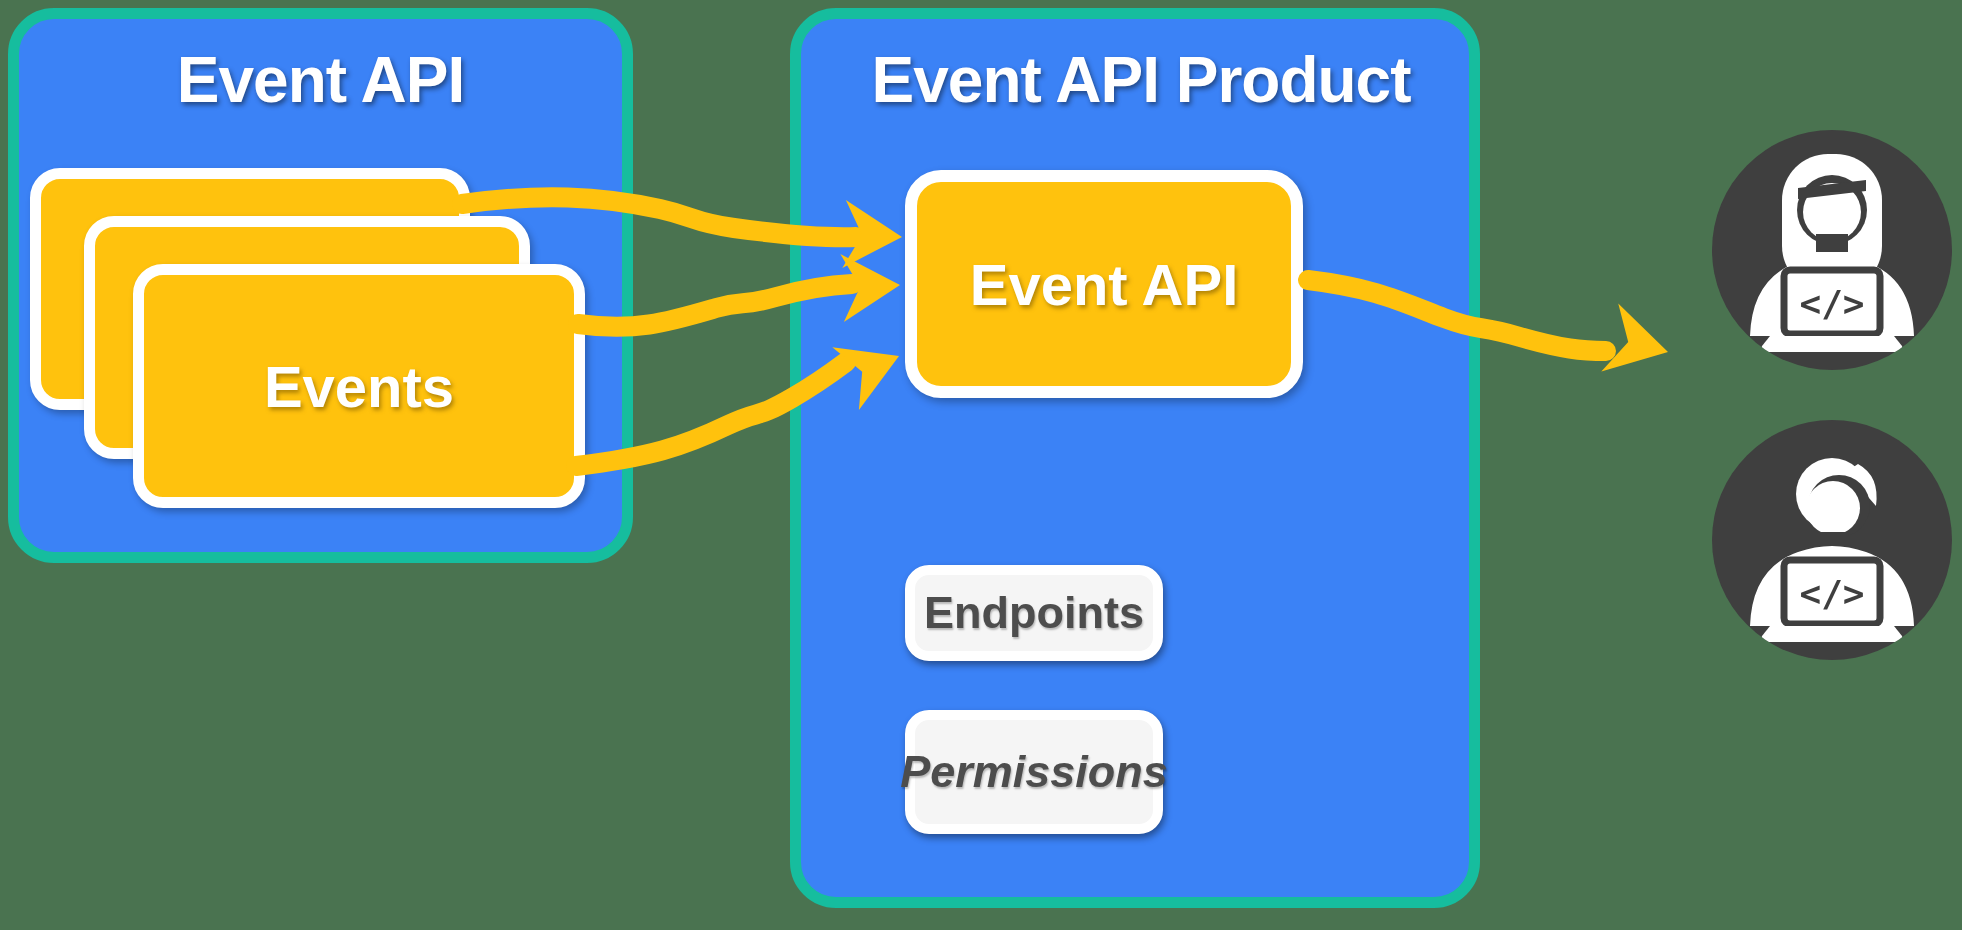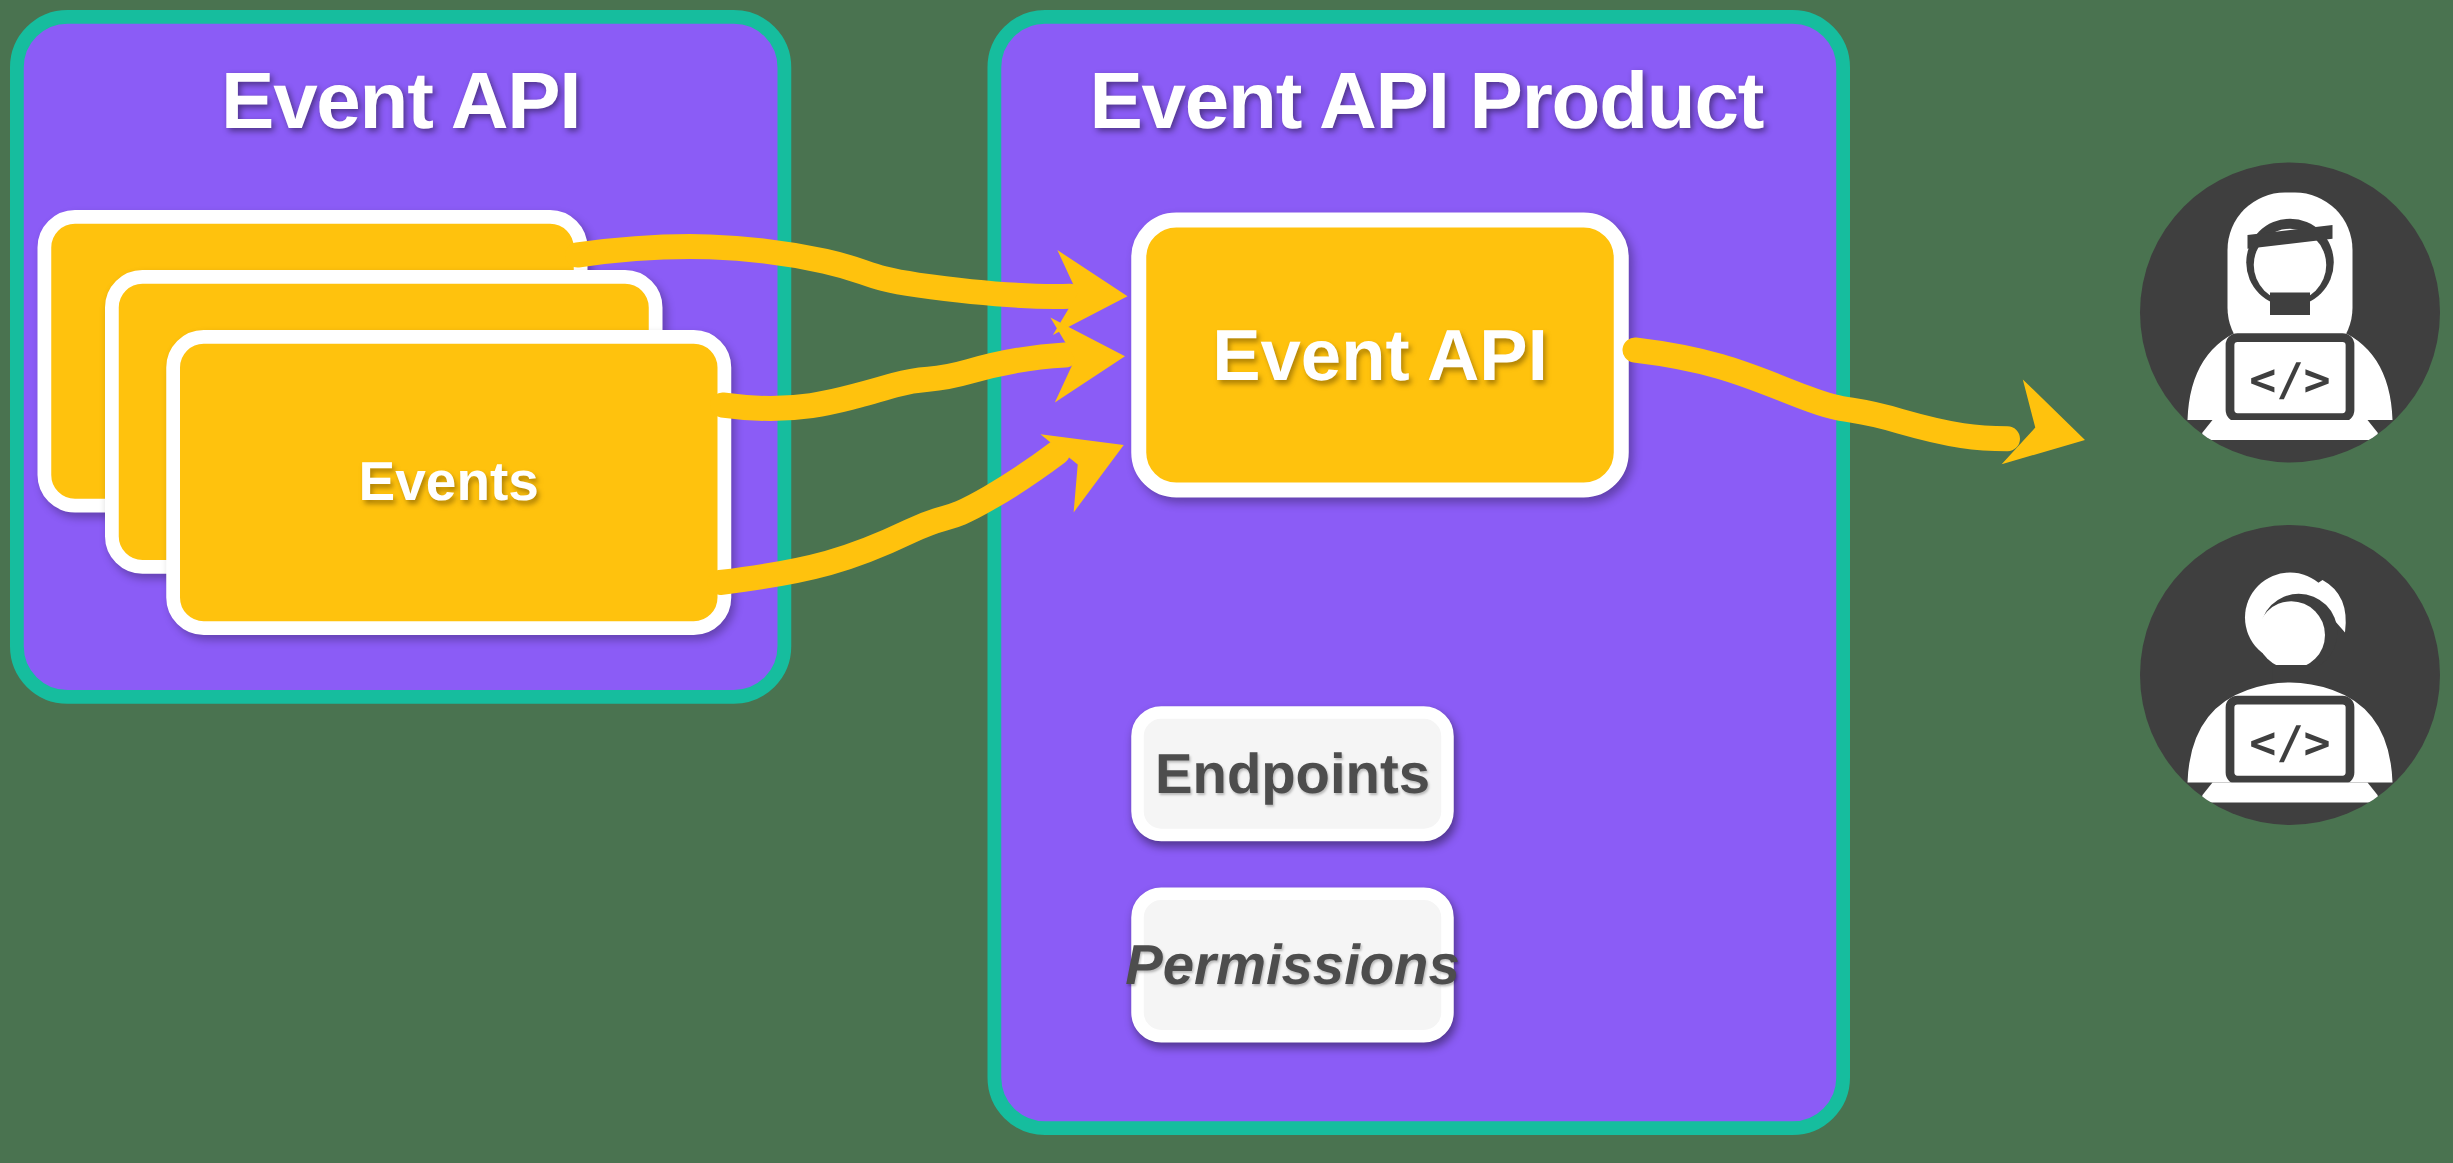--- a/index.html
+++ b/index.html
@@ -1,36 +1,36 @@
 <!DOCTYPE html>
 <html><head>
 <meta charset="utf-8">
 <style>
   html,body{margin:0;padding:0;background:#4A7350;}
   .canvas{
     position:relative;width:1962px;height:930px;background:#4A7350;
     font-family:"Liberation Sans",sans-serif;overflow:hidden;
   }
   .panel{
-    position:absolute;background:#8b5cf6;border:11px solid #16BD9E;
+    position:absolute;background:#3b82f6;border:11px solid #16BD9E;
     border-radius:46px;box-sizing:border-box;padding-left:48px;
   }
   .panel-title{
     position:absolute;left:0;right:0;text-align:center;
     color:#fff;font-weight:bold;font-size:64px;letter-spacing:-1px;
     text-shadow:2px 3px 5px rgba(0,0,0,.45);white-space:nowrap;
   }
   .event-card{
     position:absolute;background:#FFC20D;border:11px solid #fff;
     border-radius:30px;box-sizing:border-box;
     box-shadow:3px 4px 7px rgba(0,0,0,.28);
   }
   .card-label{
     width:100%;height:100%;display:flex;align-items:center;justify-content:center;
-    color:#fff;font-weight:bold;font-size:44px;
+    color:#fff;font-weight:bold;font-size:58px;
     text-shadow:2px 3px 4px rgba(125,90,0,.6);
   }
   .api-box{
     position:absolute;background:#FFC20D;border:12px solid #fff;
     border-radius:36px;box-sizing:border-box;
     box-shadow:3px 4px 8px rgba(0,0,0,.3);
     display:flex;align-items:center;justify-content:center;
   }
   .api-box-label{
     color:#fff;font-weight:bold;font-size:58px;
@@ -68,21 +68,21 @@
     </div>
   </div>
 
   <div class="panel" style="left:790px;top:8px;width:690px;height:900px;">
     <div class="panel-title" style="top:24px;margin-left:12px;">Event API Product</div>
 
     <div class="api-box" style="left:104px;top:151px;width:398px;height:228px;">
       <div class="api-box-label">Event API</div>
     </div>
 
-    <div class="feature-box" style="left:104px;top:546px;width:258px;height:108px;">
+    <div class="feature-box" style="left:104px;top:546px;width:258px;height:96px;">
       <div class="feature-label">Endpoints</div>
     </div>
     <div class="feature-box" style="left:104px;top:691px;width:258px;height:124px;font-style:italic;">
       <div class="feature-label">Permissions</div>
     </div>
   </div>
 
   <div class="dev-circle" style="left:1712px;top:130px;">
     <svg viewBox="0 0 240 240">
       <rect x="70" y="24" width="100" height="138" rx="46" fill="#fff"></rect>

